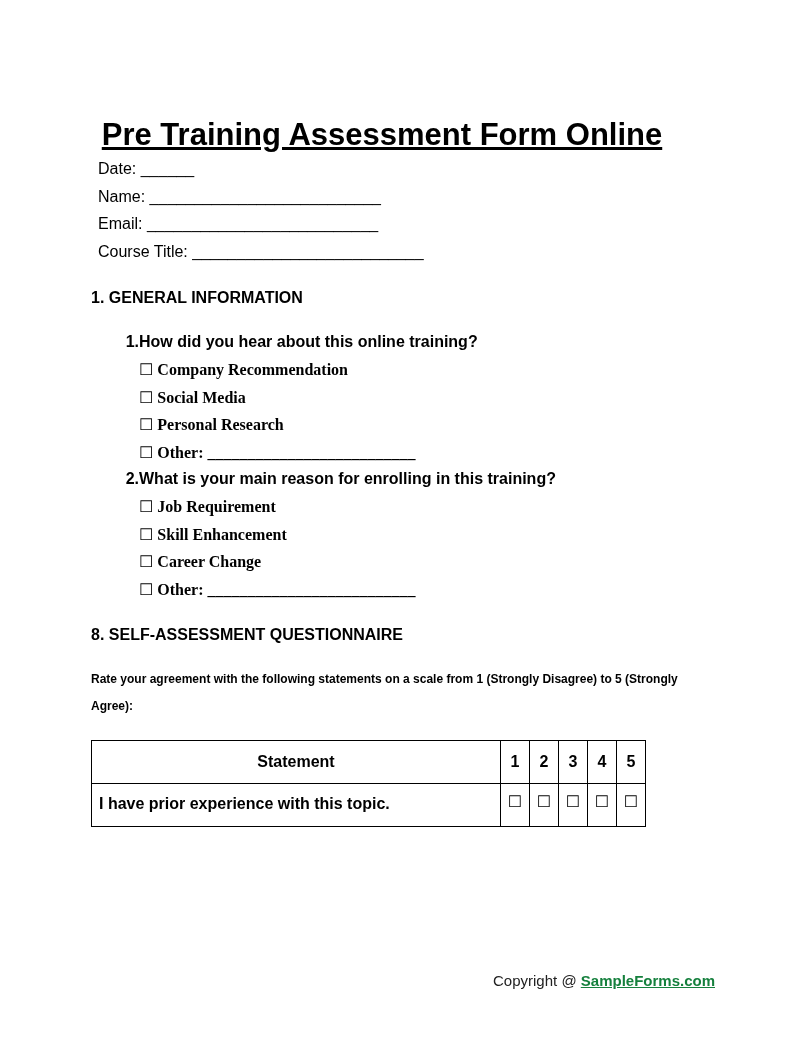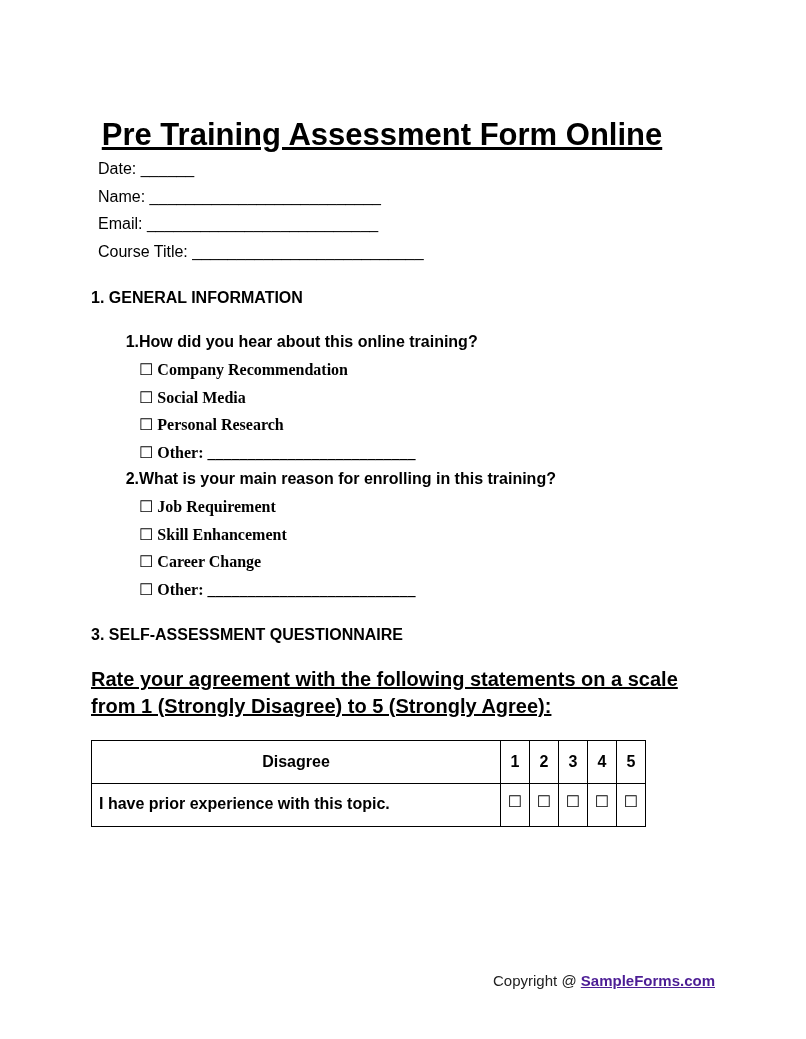--- a/index.html
+++ b/index.html
@@ -6,22 +6,22 @@
   body { width: 806px; height: 1039px; position: relative; overflow: hidden;
          font-family: "Liberation Sans", sans-serif; color: #000; }
   .title { position: absolute; left: 0; width: 764px; top: 89px; text-align: center;
            font-size: 31px; font-weight: bold; text-decoration: underline; margin-top: 28px; }
   .field { position: absolute; left: 98px; font-size: 16px; font-weight: normal; }
   .section { position: absolute; left: 91px; font-size: 16px; font-weight: bold; }
   .q { position: absolute; left: 115px; font-size: 16px; font-weight: bold; text-align: right; }
   .q .num { display: inline-block; width: 24px; }
   .opt { position: absolute; left: 139px; font-size: 16px; font-weight: bold; font-family: Liberation Serif, serif; }
   .box { display: inline-block; font-weight: normal; margin-right: 4px; }
-  .intro { position: absolute; left: 91px; width: 620px; top: 666px; font-size: 20px;
-           font-weight: bold; line-height: 27px; text-decoration: underline; }
+  .intro { position: absolute; left: 91px; width: 620px; top: 666px; font-size: 12px;
+           font-weight: bold; line-height: 27px; }
   table { position: absolute; left: 91px; top: 740px; border-collapse: collapse;
           font-size: 16px; font-weight: bold; }
   td, th { border: 1px solid #000; padding: 0; }
   th { height: 42px; text-align: center; vertical-align: middle; font-weight: bold; }
   .stmt-col { width: 408px; }
   .num-col { width: 28px; }
   td.stmt { padding: 6px 7px; vertical-align: top; line-height: 27px; }
   td.chk { text-align: center; vertical-align: top; padding-top: 8px; font-weight: normal; }
   .footer { position: absolute; right: 91px; top: 972px; font-size: 15px; color: #222; }
   .footer a { color: #5fbf8f; font-weight: bold; text-decoration: underline; }
@@ -59,40 +59,40 @@
 <div class="opt" style="top:443px"><span class="box">☐</span><span>Other: __________________________</span></div>
 
 <div class="q" style="top:470px">
   <span class="num">2.</span><span>What is your main reason for enrolling in this training?</span>
 </div>
 <div class="opt" style="top:497px"><span class="box">☐</span><span>Job Requirement</span></div>
 <div class="opt" style="top:525px"><span class="box">☐</span><span>Skill Enhancement</span></div>
 <div class="opt" style="top:552px"><span class="box">☐</span><span>Career Change</span></div>
 <div class="opt" style="top:580px"><span class="box">☐</span><span>Other: __________________________</span></div>
 
-<div class="section" style="top:626px">3. SELF-ASSESSMENT QUESTIONNAIRE</div>
+<div class="section" style="top:626px">8. SELF-ASSESSMENT QUESTIONNAIRE</div>
 
 <div class="intro">Rate your agreement with the following statements on a scale from 1 (Strongly Disagree) to 5 (Strongly Agree):</div>
 
 <table>
   <tbody>
       <tr>
-    <th class="stmt-col">Disagree</th>
+    <th class="stmt-col">Statement</th>
     <th class="num-col">1</th>
     <th class="num-col">2</th>
     <th class="num-col">3</th>
     <th class="num-col">4</th>
     <th class="num-col">5</th>
   </tr>
   <tr style="height:43px">
     <td class="stmt">I have prior experience with this topic.</td>
     <td class="chk">☐</td>
     <td class="chk">☐</td>
     <td class="chk">☐</td>
     <td class="chk">☐</td>
     <td class="chk">☐</td>
   </tr>
 </tbody>
   </table>
 
 <div class="footer">
-  <span>Copyright @ </span><a style="color: #4c1d95;">SampleForms.com</a>
+  <span>Copyright @ </span><a style="color: #15803d;">SampleForms.com</a>
 </div>
 
 </body></html>

